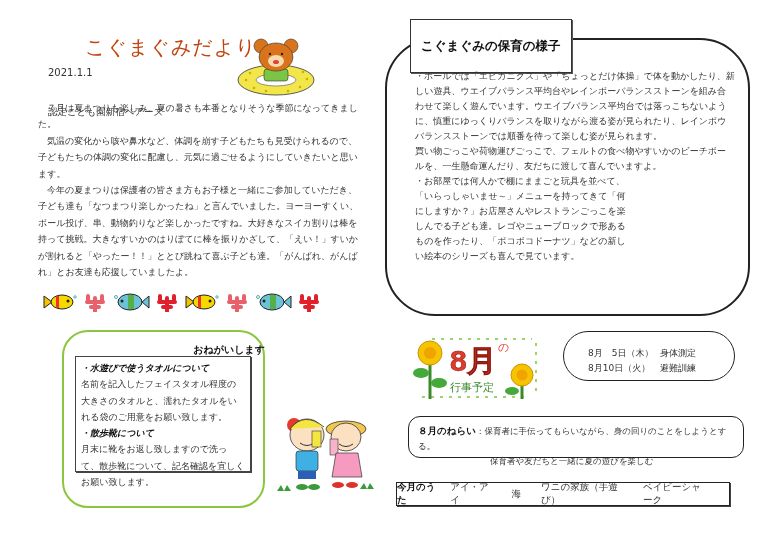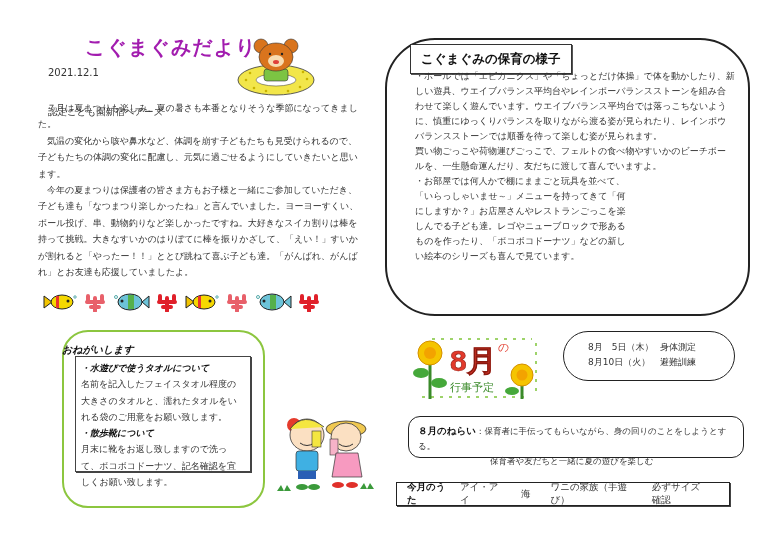--- a/index.html
+++ b/index.html
@@ -1,66 +1,66 @@
 <!DOCTYPE html>
 <html><head>
 <meta charset="utf-8">
 <style>
   html,body{margin:0;padding:0;background:#fff;}
   body{width:768px;height:543px;position:relative;overflow:hidden;font-family:"DejaVu Sans","Liberation Sans",sans-serif;color:#222;}
   .abs{position:absolute;}
-  .title{left:85px;top:34px;font-size:20px;font-weight:bold;letter-spacing:1px;color:#a21caf;}
+  .title{left:85px;top:34px;font-size:20px;font-weight:normal;letter-spacing:1px;color:#c2410c;}
   .date{left:48px;top:67px;font-size:10px;color:#333;}
   .org{left:48px;top:82px;font-size:9.5px;color:#333;margin-top:24px;}
   .body-text{left:38px;top:100px;width:325px;font-size:9px;line-height:16.4px;color:#333;}
   .body-text p{margin:0;text-indent:1em;}
 
   
   .bear{left:236px;top:36px;width:80px;height:62px;}
 
   
   .fishrow{left:42px;top:289px;width:300px;height:26px;display:flex;align-items:center;gap:4px;}
 
   
   .req-outer{left:62px;top:330px;width:203px;height:178px;border:2px solid #8cc63f;border-radius:26px;box-sizing:border-box;}
-  .req-title{left:62px;top:343px;width:203px;text-align:left;font-size:10px;font-weight:bold;font-style:italic;color:#111;}
+  .req-title{left:62px;top:343px;width:203px;text-align:right;font-size:10px;font-weight:bold;color:#111;}
   .req-inner{left:75px;top:356px;width:176px;height:116px;border:1px solid #444;box-shadow:1px 1px 0 #444;box-sizing:border-box;padding:3px 5px;font-size:9px;line-height:16.3px;color:#333;}
   .req-inner .h{font-weight:bold;font-style:italic;color:#111;}
 
   
   .kids{left:272px;top:405px;width:105px;height:90px;}
 
   
   .act-outer{left:385px;top:38px;width:365px;height:278px;border:2px solid #222;border-radius:50px;box-sizing:border-box;}
-  .act-tab{left:410px;top:44px;height:28px;border:1px solid #333;background:#fff;box-shadow:1px 1px 0 #555;padding:0 10px;font-size:12.5px;font-weight:bold;line-height:28px;color:#111;}
+  .act-tab{left:410px;top:19px;height:28px;border:1px solid #333;background:#fff;box-shadow:1px 1px 0 #555;padding:12px 10px;font-size:12.5px;font-weight:bold;line-height:28px;color:#111;}
   .act-text{left:415px;top:69px;width:320px;font-size:9px;line-height:15px;color:#333;}
   .act-text p{margin:0;}
   .act-text .narrow{width:213px;}
 
   
   .aug-img{left:412px;top:333px;width:128px;height:68px;}
-  .sched{left:563px;top:331px;width:172px;height:50px;border:1.5px solid #222;border-radius:25px;box-sizing:border-box;padding:8px 0 0 24px;font-size:9px;line-height:15px;color:#333;}
+  .sched{left:563px;top:331px;width:172px;height:50px;border:1.5px solid #222;border-radius:25px;box-sizing:border-box;padding:14px 0 0 24px;font-size:9px;line-height:15px;color:#333;}
   .sched .row{display:flex;}
   .sched .d{width:72px;}
 
   
   .goal{left:408px;top:416px;width:336px;height:42px;border:1.5px solid #222;border-radius:12px;box-sizing:border-box;padding:6px 0 0 9px;font-size:8.5px;line-height:15px;color:#333;}
   .goal .lbl{font-weight:bold;font-size:9.5px;color:#111;}
   .goal .l2{padding-left:72px;}
 
   
-  .songs{left:396px;top:482px;width:334px;height:24px;border:1.5px solid #222;box-sizing:border-box;box-shadow:1px 1px 0 #444;display:flex;align-items:center;padding-left:10px;font-size:9.5px;color:#333;}
+  .songs{left:396px;top:482px;width:334px;height:24px;border:1.5px solid #222;box-sizing:border-box;box-shadow:1px 1px 0 #444;display:flex;align-items:center;font-size:9.5px;color:#333;}
   .songs .lbl{font-weight:bold;color:#111;margin-right:12px;}
   .songs .s{margin-right:20px;}
 </style>
 </head>
 <body>
 
 <div class="abs title">こぐまぐみだより</div>
-<div class="abs date">2021.12.1</div>
+<div class="abs date">2021.1.1</div>
 <div class="abs org">認定こども園新宿ベアーズ</div>
 
 <svg class="abs bear" viewBox="0 0 80 62">
   <ellipse cx="40" cy="44" rx="38" ry="15" fill="#f2e64a" stroke="#333" stroke-width="0.8"></ellipse>
   <ellipse cx="40" cy="44" rx="20" ry="6" fill="#fff" stroke="#333" stroke-width="0.5"></ellipse>
   <g fill="#c9b300">
       <circle cx="10" cy="44" r="1.3"></circle>
       <circle cx="18" cy="52" r="1.3"></circle>
       <circle cx="30" cy="55" r="1.3"></circle>
       <circle cx="52" cy="55" r="1.3"></circle>
@@ -127,21 +127,21 @@
       <path d="M13 19 V6 M5 10 h16 M6 4 v6 M20 4 v6 M9 15 h8" stroke="#e0202a" stroke-width="4" fill="none" stroke-linecap="round"></path>
     </svg>
 </div>
 
 <div class="abs req-outer"></div>
 <div class="abs req-title">おねがいします</div>
 <div class="abs req-inner">
   <div class="h">・水遊びで使うタオルについて</div>
   <div>名前を記入したフェイスタオル程度の大きさのタオルと、濡れたタオルをいれる袋のご用意をお願い致します。</div>
   <div class="h">・散歩靴について</div>
-  <div>月末に靴をお返し致しますので洗って、ボコボコドーナツ、記名確認を宜しくお願い致します。</div>
+  <div>月末に靴をお返し致しますので洗って、散歩靴について、記名確認を宜しくお願い致します。</div>
 </div>
 
 <svg class="abs kids" viewBox="0 0 105 90">
   <circle cx="22" cy="20" r="7" fill="#e53b2c"></circle>
   <ellipse cx="35" cy="30" rx="17" ry="16" fill="#fbe0c2" stroke="#333" stroke-width="0.8"></ellipse>
   <path d="M18 24 Q32 6 52 22" fill="#f4e640" stroke="#333" stroke-width="0.8"></path>
   <path d="M28 38 q7 5 14 0" stroke="#333" fill="none"></path>
   <rect x="40" y="26" width="9" height="16" fill="#f4e640" stroke="#333" stroke-width="0.6"></rect>
   <rect x="24" y="46" width="22" height="20" rx="3" fill="#3fb0e3" stroke="#333" stroke-width="0.7"></rect>
   <rect x="26" y="66" width="18" height="8" fill="#2a5fb5"></rect>
@@ -202,14 +202,14 @@
     <span class="lbl">８月のねらい</span><span>：</span><span>保育者に手伝ってもらいながら、身の回りのことをしようとする。</span>
   </div>
   <div class="l2">保育者や友だちと一緒に夏の遊びを楽しむ</div>
 </div>
 
 <div class="abs songs">
   <span class="lbl">今月のうた</span>
   <span class="s">アイ・アイ</span>
   <span class="s">海</span>
   <span class="s">ワニの家族（手遊び）</span>
-  <span class="s">必ずサイズ確認</span>
+  <span class="s">ベイビーシャーク</span>
 </div>
 
 </body></html>

